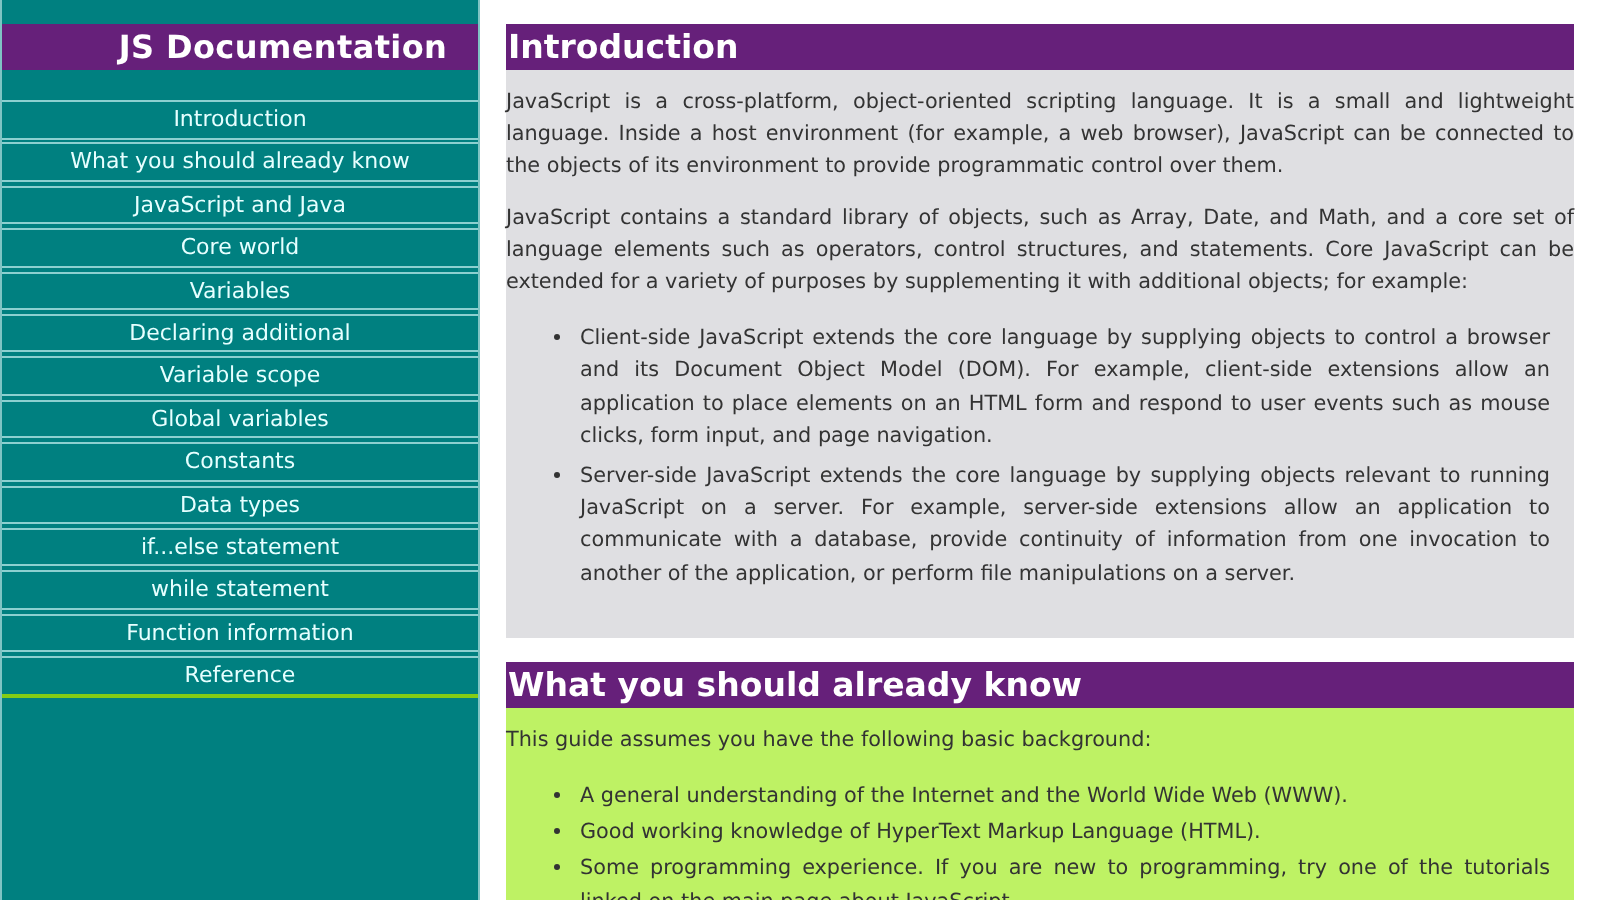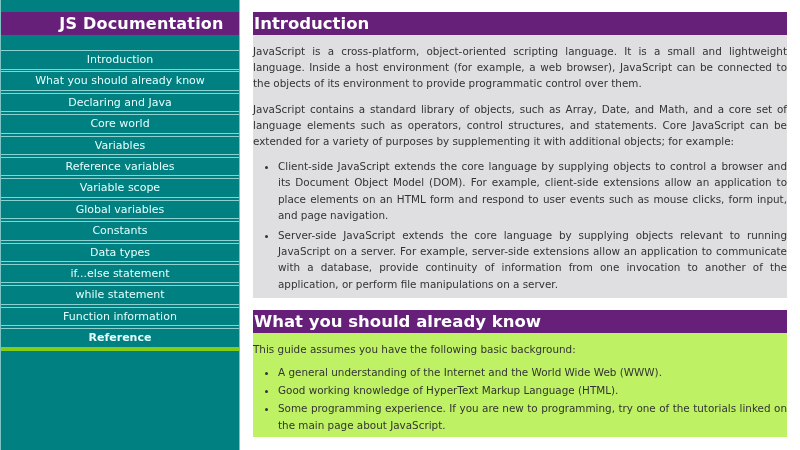--- a/index.html
+++ b/index.html
@@ -45,22 +45,21 @@
       border-top: 1px solid #8cd0d0;
       border-bottom: 1px solid #8cd0d0;
       box-sizing: content-box;
       font-size: 11px;
       line-height: 17.5px;
       text-align: center;
       color: #e6ffff;
       cursor: pointer;
     }
     #navbar li:last-child {
-      border-bottom: 4px solid #84cc16;
-      font-weight: bold;
+      border-bottom: 2px solid #84cc16;
     }
     #main-doc {
       position: absolute;
       left: 253px;
       top: 0;
       width: 534px;
     }
     .main-section {
       margin-bottom: 12px;
     }
@@ -70,53 +69,53 @@
       font-weight: bold;
       font-size: 16.5px;
       height: 23px;
       line-height: 23px;
       padding-left: 1px;
     }
     #intro {
       margin-top: 12px;
     }
     .sec-body {
-      padding: 4px 0 2px 0;
+      padding: 4px 0 12px 0;
       font-size: 10.4px;
       line-height: 16.2px;
       color: #333333;
       text-align: justify;
     }
     #intro .sec-body { background: #dfdfe2; }
     #know .sec-body { background: #bef264; }
     .sec-body p {
       margin: 4px 0 9px 0;
     }
     .sec-body ul {
-      margin: 0;
+      margin: 12px;
       padding-left: 25px;
     }
     .sec-body li {
       margin-bottom: 4px;
     }
     #know .sec-body p { margin-bottom: 7px; }
     #know .sec-body li { margin-bottom: 2px; }
   </style>
 </head>
 <body>
 
 <nav id="navbar">
   <header>JS Documentation</header>
   <ul>
     <li>Introduction</li>
     <li>What you should already know</li>
-    <li>Declaring and Java</li>
+    <li>JavaScript and Java</li>
     <li>Core world</li>
     <li>Variables</li>
-    <li>Reference variables</li>
+    <li>Declaring additional</li>
     <li>Variable scope</li>
     <li>Global variables</li>
     <li>Constants</li>
     <li>Data types</li>
     <li>if...else statement</li>
     <li>while statement</li>
     <li>Function information</li>
     <li>Reference</li>
   </ul>
 </nav>

